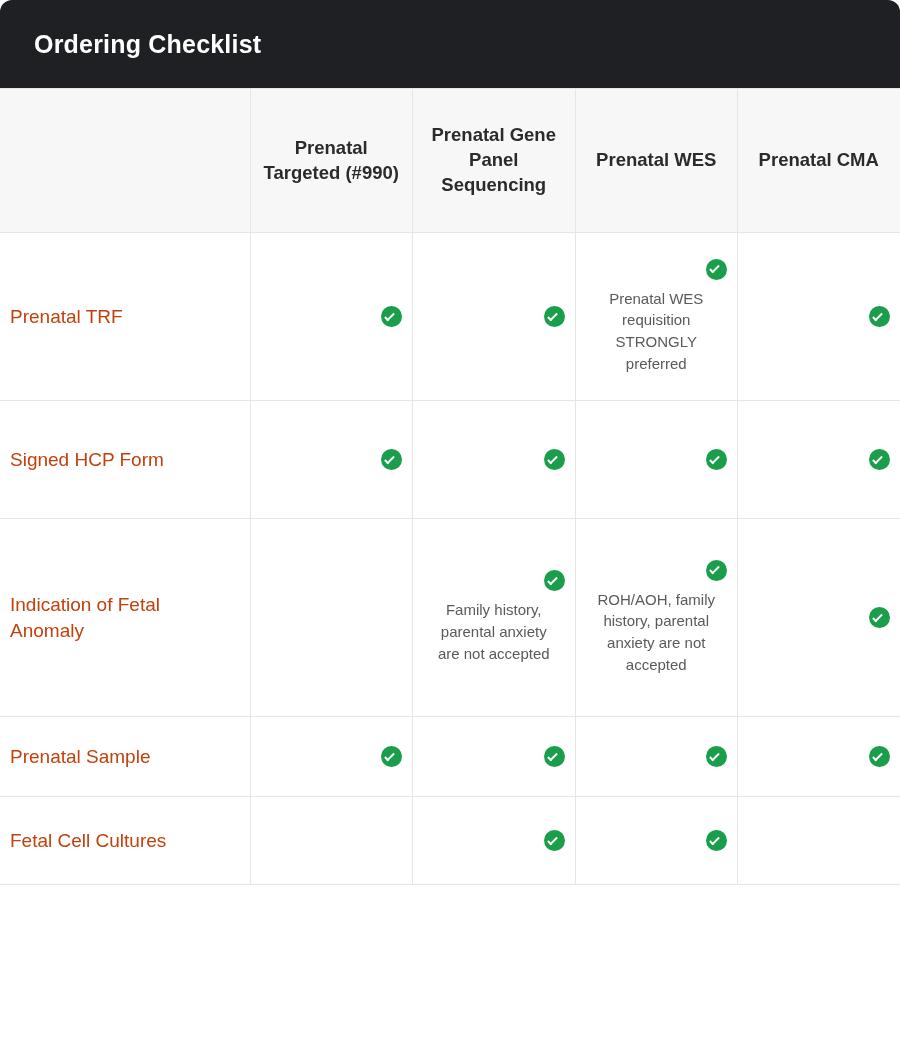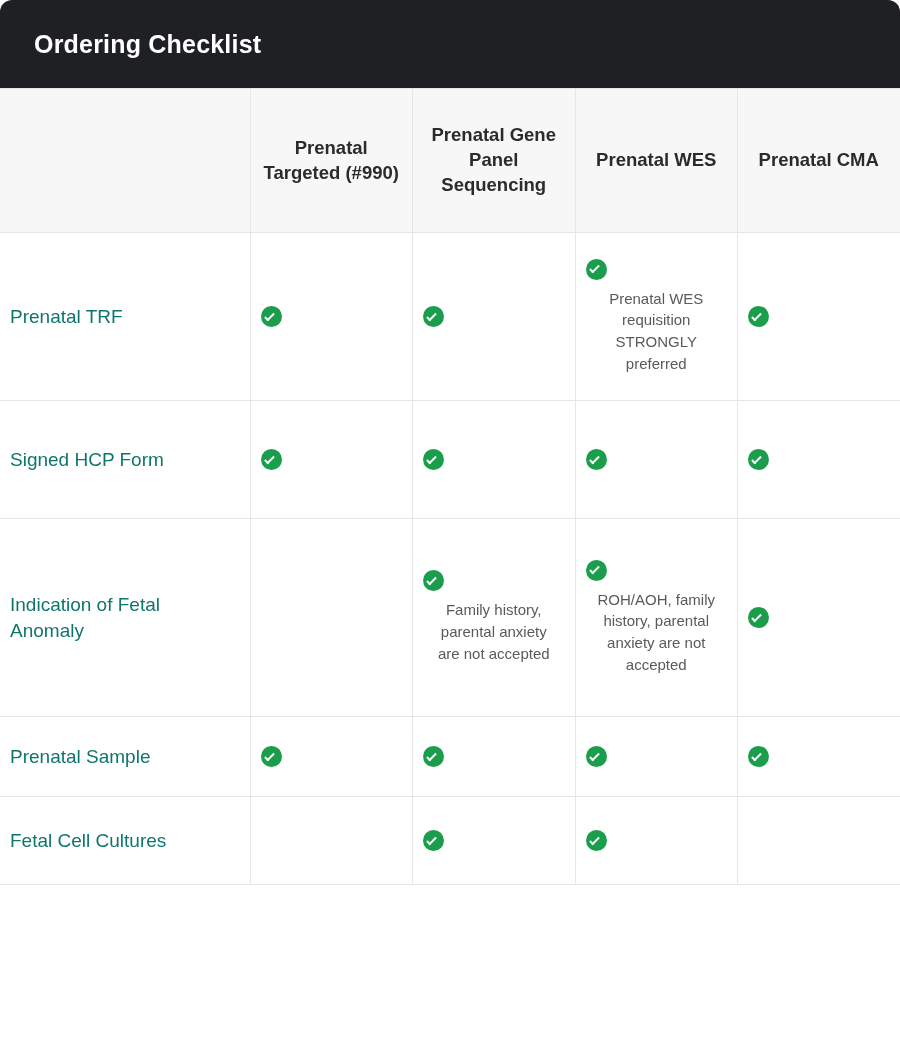--- a/index.html
+++ b/index.html
@@ -68,21 +68,21 @@
     background: #ffffff;
     vertical-align: middle;
     text-align: center;
     padding: 12px 10px;
     box-sizing: border-box;
   }
   tbody td.rowlabel {
     text-align: left;
     padding-right: 12px;
     font-size: 19px;
-    color: #0f766e;
+    color: #c2410c;
     line-height: 1.35;
     font-weight: normal;
   }
   .check {
     display: inline-block;
     width: 21px;
     height: 21px;
     border-radius: 50%;
     background: #1a9e4b;
     position: relative;
@@ -103,21 +103,21 @@
   .note {
     margin-top: 8px;
     font-size: 15px;
     color: #5a5a5a;
     line-height: 1.45;
     padding: 0 6px;
   }
   .cell-inner {
     display: flex;
     flex-direction: column;
-    align-items: flex-start;
+    align-items: flex-end;
     justify-content: center;
   }
   .r1 td { height: 168px; }
   .r2 td { height: 118px; }
   .r3 td { height: 198px; }
   .r4 td { height: 80px; margin-top: 9px; }
   .r5 td { height: 78px; }
   .r6 td { height: 120px; }
   .r7 td { height: 88px; }
 </style>

